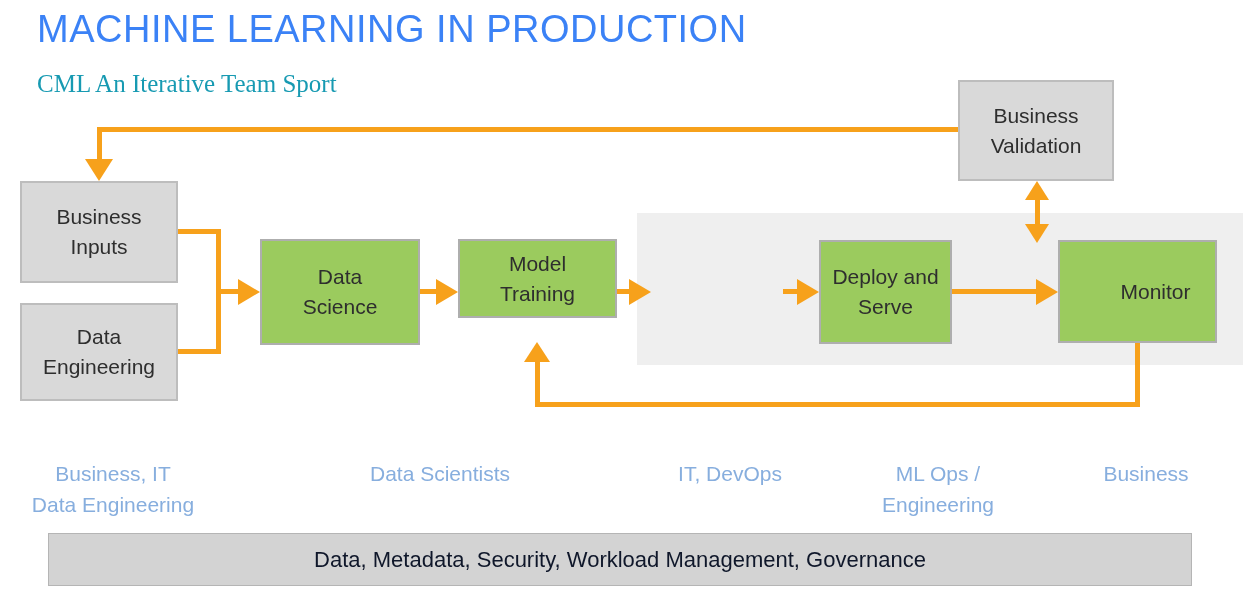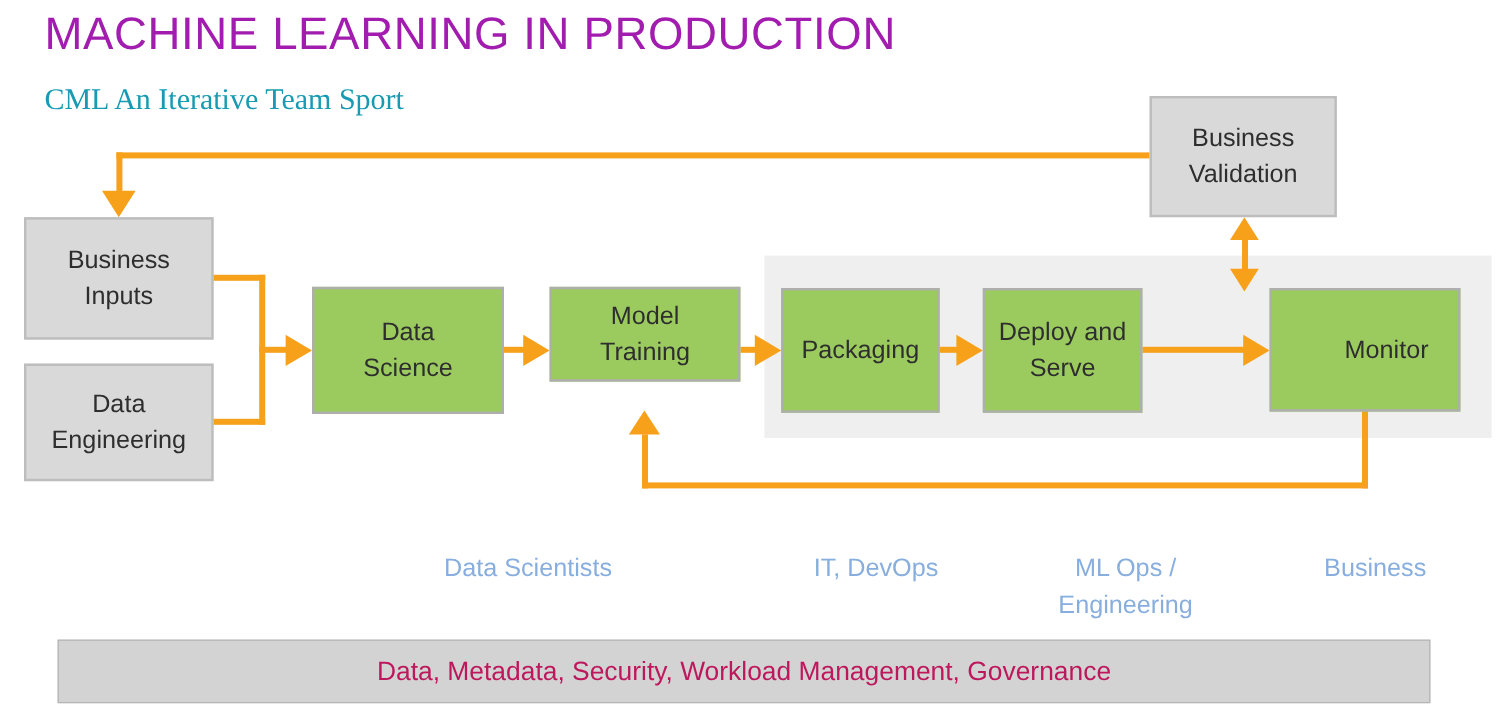--- a/index.html
+++ b/index.html
@@ -2,21 +2,21 @@
 <html><head>
 <meta charset="utf-8">
 <style>
   html,body{margin:0;padding:0;background:#ffffff;}
   #canvas{
     position:relative;width:1255px;height:591px;background:#ffffff;
     font-family:"Liberation Sans", sans-serif;overflow:hidden;
   }
   .title{
     position:absolute;left:37px;top:8px;font-size:38px;letter-spacing:.5px;
-    color:#a21caf;font-weight:400;white-space:nowrap;
+    color:#3b82f6;font-weight:400;white-space:nowrap;
   }
   .subtitle{
     position:absolute;left:37px;top:70px;font-size:25px;
     color:#179ab2;font-weight:400;white-space:nowrap;font-family:Liberation Serif, serif;
   }
   .box{
     position:absolute;display:flex;align-items:center;justify-content:center;
     text-align:center;white-space:pre-line;font-size:21px;line-height:30px;
     color:#2e2e2e;box-sizing:border-box;
   }
@@ -35,21 +35,21 @@
   .tri-up-sm{border-left:12px solid transparent;border-right:12px solid transparent;border-bottom:19px solid #f7a11b;}
   .tri-down-sm{border-left:12px solid transparent;border-right:12px solid transparent;border-top:19px solid #f7a11b;}
   .role{
     position:absolute;top:458px;width:200px;text-align:center;
     font-size:21px;line-height:31px;color:#87aede;white-space:pre-line;
   }
   .platform-bar{
     position:absolute;left:48px;top:533px;width:1144px;height:53px;
     background:#d3d3d3;border:1px solid #b5b5b5;box-sizing:border-box;
     display:flex;align-items:center;justify-content:center;
-    font-size:22px;color:#be185d;
+    font-size:22px;color:#0f172a;
   }
   
   #n-bi{left:20px;top:181px;width:158px;height:102px;}
   #n-de{left:20px;top:303px;width:158px;height:98px;}
   #n-bv{left:958px;top:80px;width:156px;height:101px;}
   #n-ds{left:260px;top:239px;width:160px;height:106px;}
   #n-mt{left:458px;top:239px;width:159px;height:79px;}
   #n-pk{left:651px;top:240px;width:132px;height:104px;}
   #n-dp{left:819px;top:240px;width:133px;height:104px;}
   #n-mo{left:1058px;top:240px;width:159px;height:103px;padding-left:36px;}
@@ -100,25 +100,26 @@
   <div id="n-bi" class="box gray">Business
 Inputs</div>
   <div id="n-de" class="box gray">Data
 Engineering</div>
   <div id="n-bv" class="box gray">Business
 Validation</div>
   <div id="n-ds" class="box green">Data
 Science</div>
   <div id="n-mt" class="box green">Model
 Training</div>
-  <div id="n-pk" class="box green">Packaging</div>
   <div id="n-dp" class="box green">Deploy and
 Serve</div>
   <div id="n-mo" class="box green">Monitor</div>
 
+  <div id="r0" class="role">Business, IT
+Data Engineering</div>
   <div id="r1" class="role">Data Scientists</div>
   <div id="r2" class="role">IT, DevOps</div>
   <div id="r3" class="role">ML Ops /
 Engineering</div>
   <div id="r4" class="role">Business</div>
 
   <div class="platform-bar">
     <span>Data, Metadata, Security, Workload Management, Governance</span>
   </div>
 

